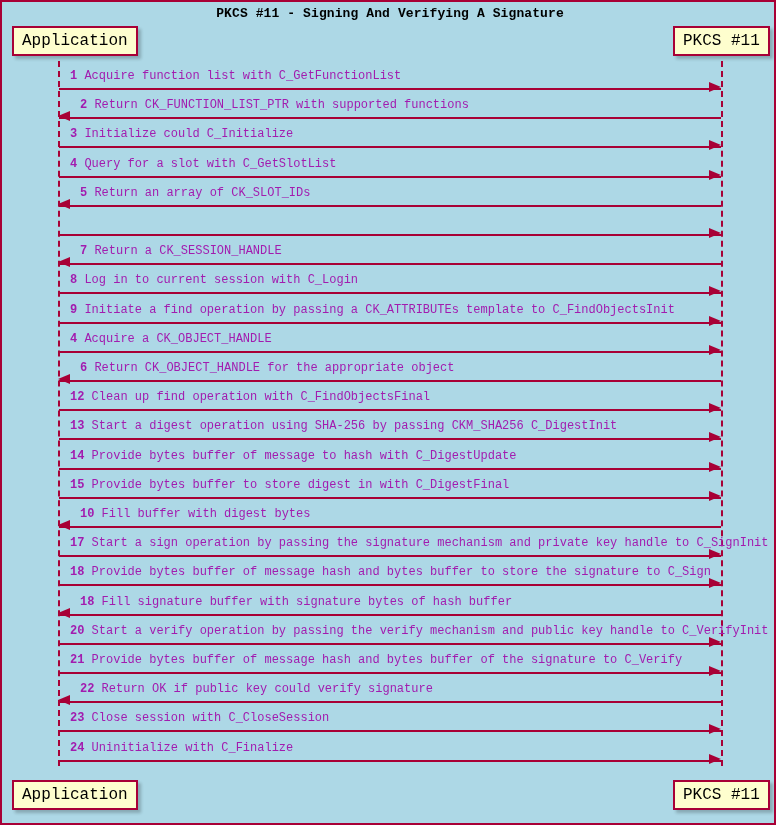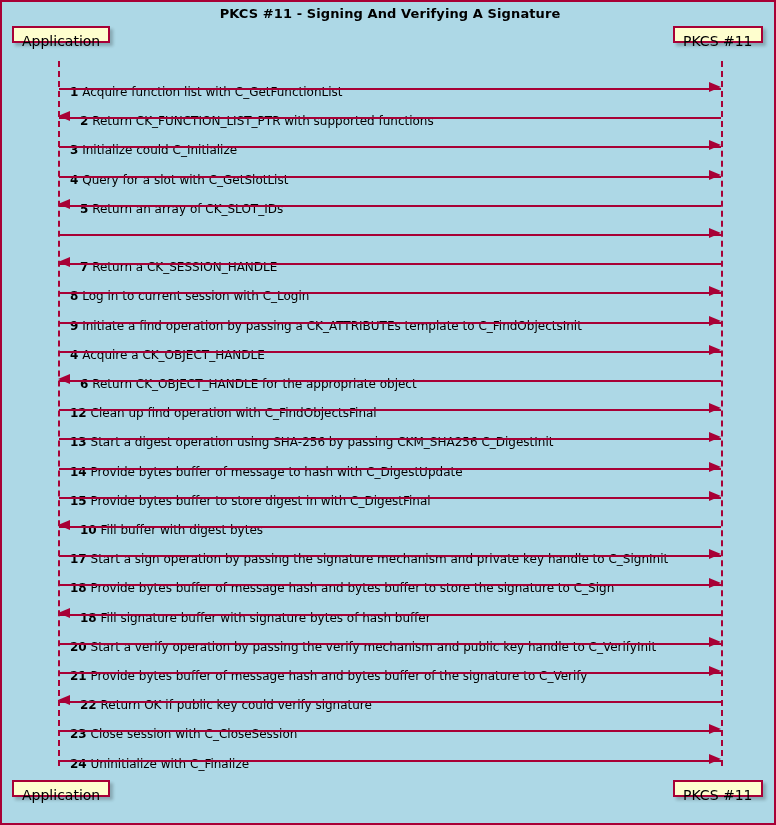--- a/index.html
+++ b/index.html
@@ -13,20 +13,21 @@
   }
 
   #diagram {
     position: relative;
     width: 776px;
     height: 825px;
     box-sizing: border-box;
     background: #ADD8E6;
     border: 2px solid #A80036;
     overflow: hidden;
+    font-family: Liberation Mono, monospace;
   }
 
   
   .diagram-title {
     position: absolute;
     top: 4px;
     left: 0;
     width: 776px;
     text-align: center;
     font-size: 13px;
@@ -46,46 +47,46 @@
   }
   .lifeline.left  { left: 56px; }
   .lifeline.right { left: 719px; }
 
   
   .participant {
     position: absolute;
     background: #FEFECE;
     border: 2px solid #A80036;
     box-sizing: border-box;
-    height: 17px;
+    height: 30px;
     line-height: 26px;
     padding: 0 8px;
-    font-size: 14px;
+    font-size: 16px;
     color: #000000;
     white-space: nowrap;
     box-shadow: 3px 3px 3px rgba(0,0,0,0.22);
     text-align: center;
   }
   .participant.app-top    { left: 10px;  top: 24px;  }
   .participant.pkcs-top   { left: 671px; top: 24px;  }
   .participant.app-bot    { left: 10px;  top: 778px; }
   .participant.pkcs-bot   { left: 671px; top: 778px; }
 
   
   .message {
     position: absolute;
     left: 0;
     width: 776px;
     height: 29px;
   }
   .msg-label {
     position: absolute;
-    top: 16px;
+    top: 0;
     font-size: 12px;
-    color: #000000;
+    color: #a21caf;
     white-space: nowrap;
     line-height: 16px;
   }
   .msg-num {
     font-weight: bold;
   }
   .msg-line {
     position: absolute;
     left: 57px;
     width: 662px;

